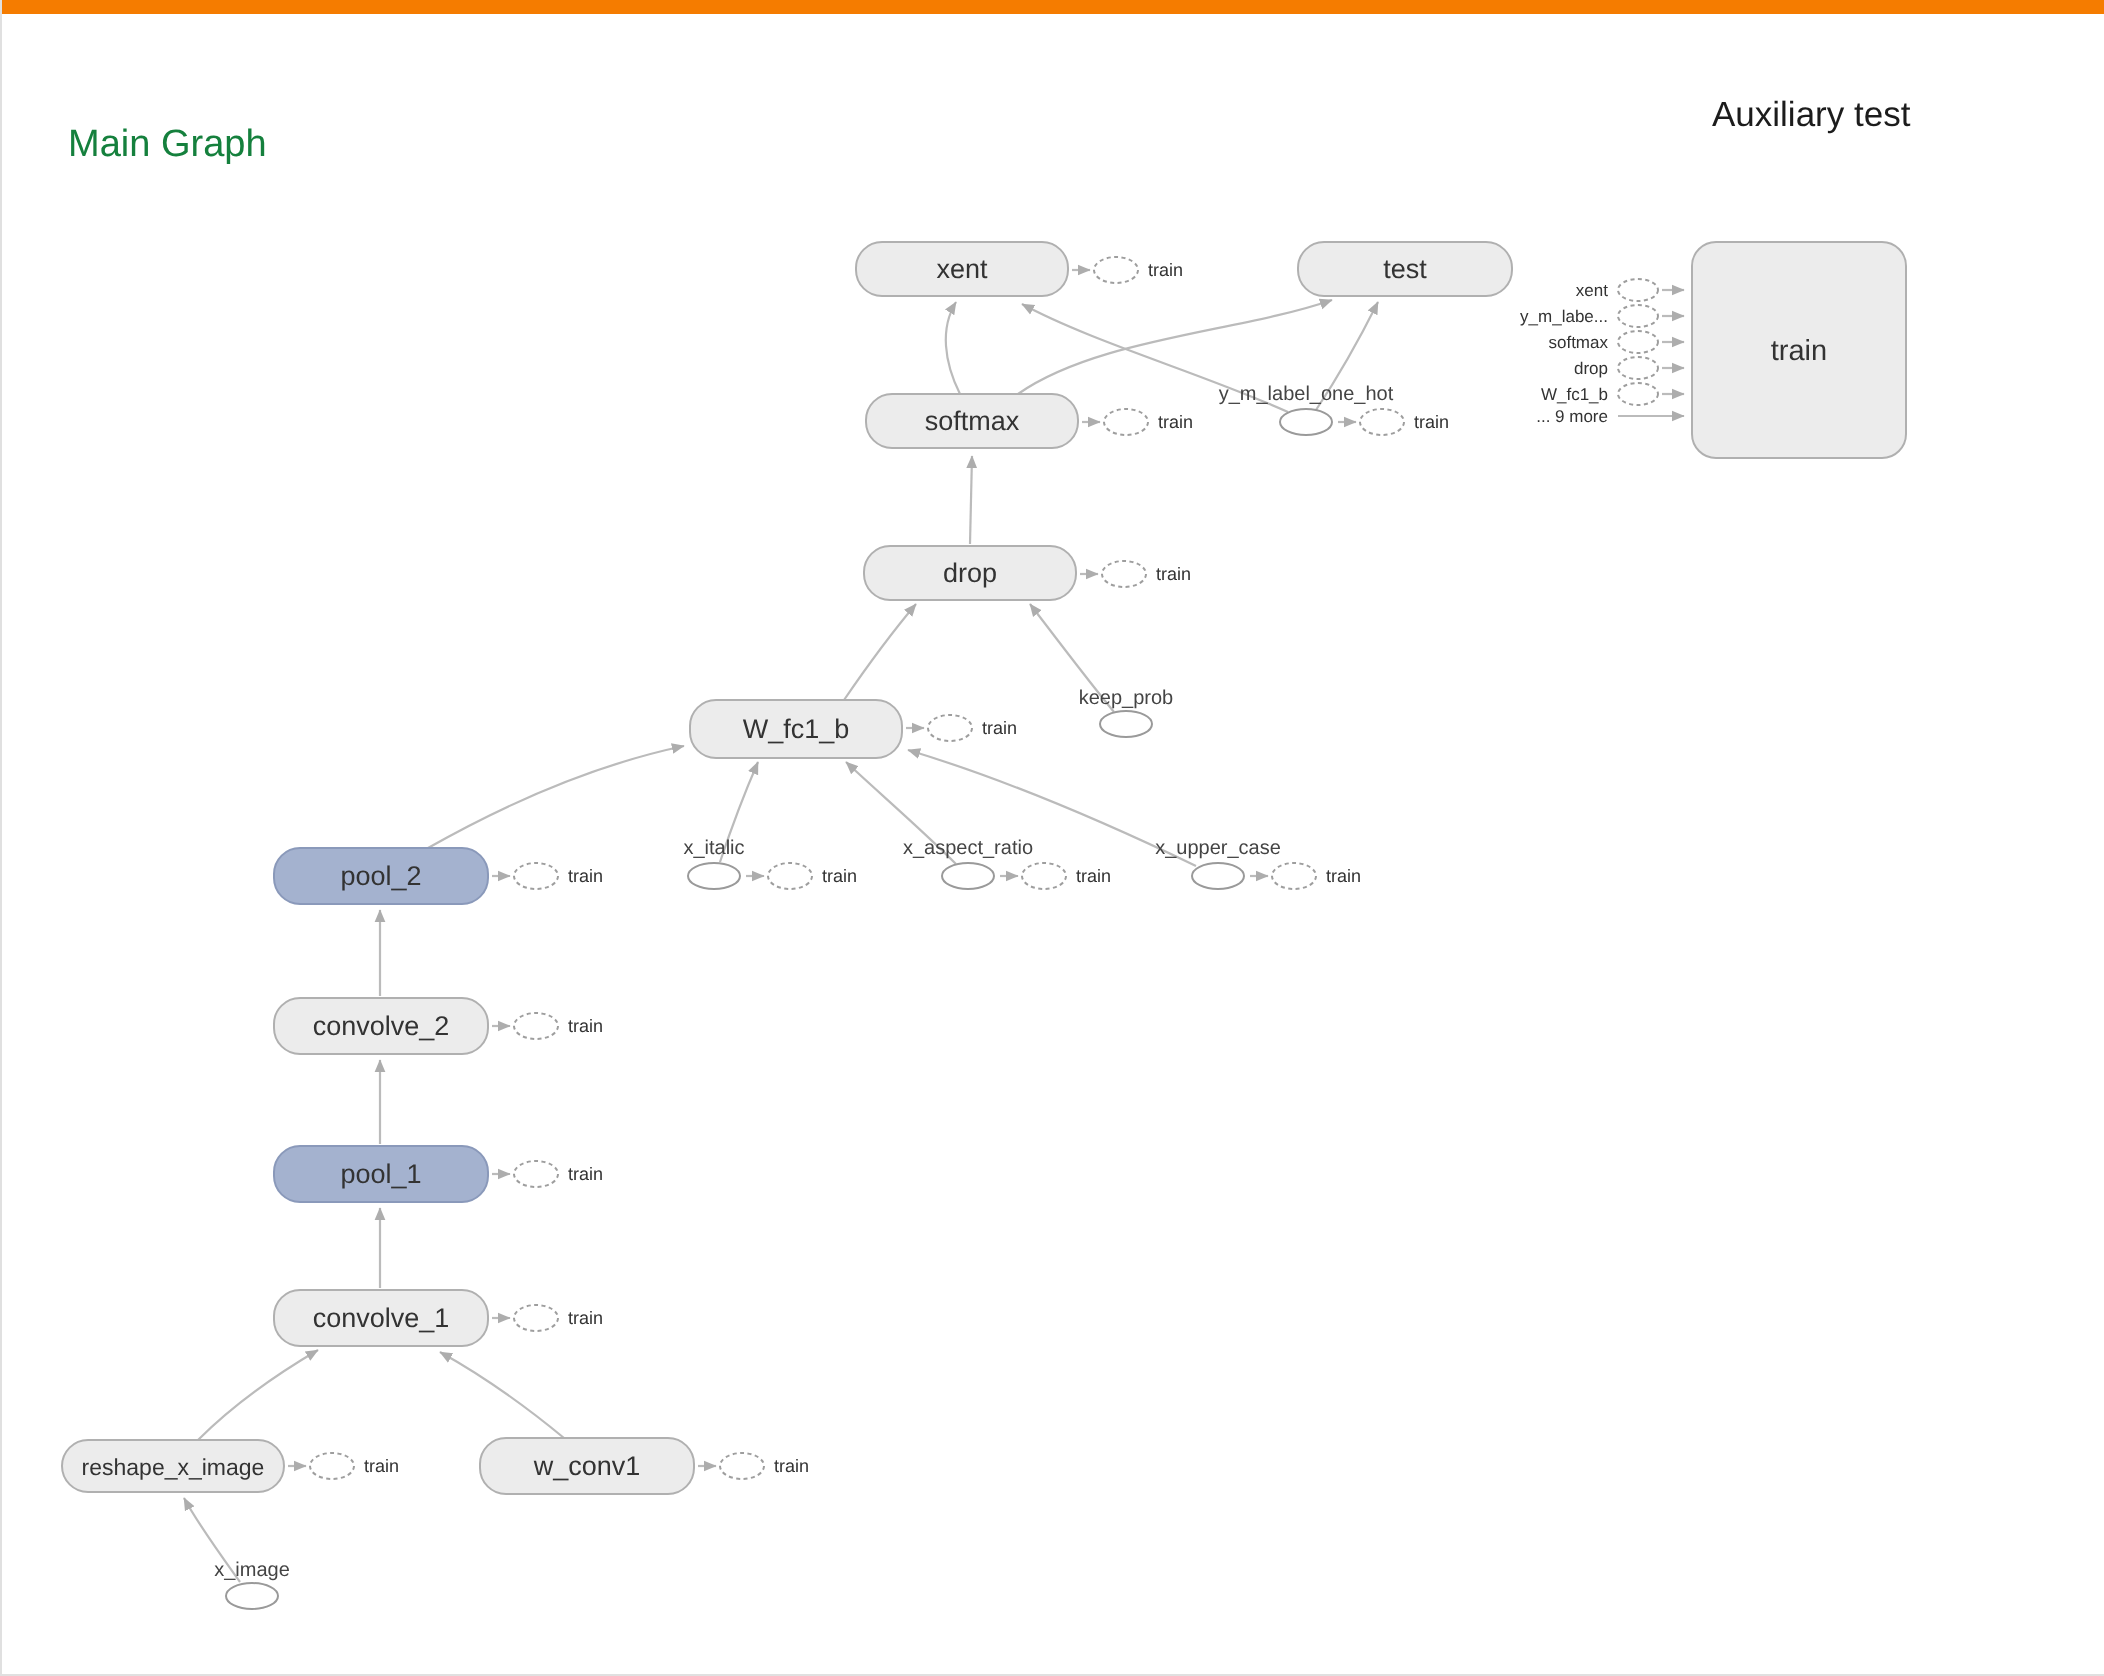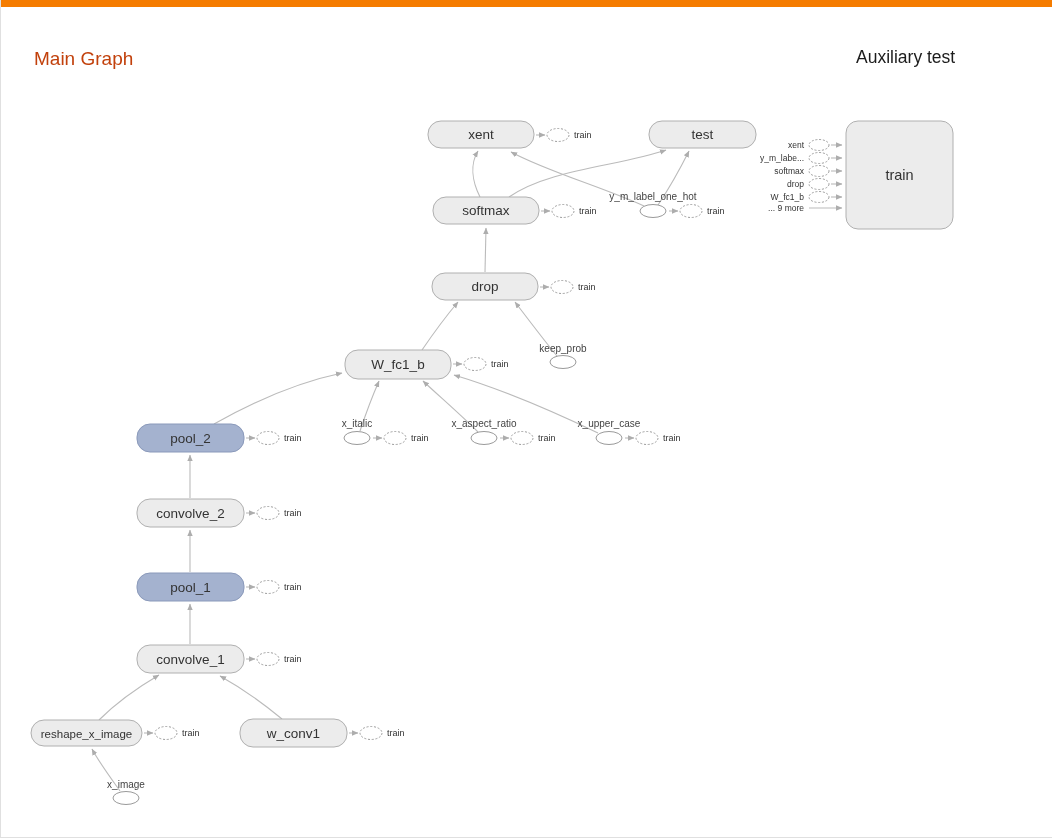--- a/index.html
+++ b/index.html
@@ -5,21 +5,21 @@
   html,body{margin:0;padding:0;}
   body{
     width:1052px;height:838px;position:relative;overflow:hidden;
     background:#ffffff;
     font-family:"Liberation Sans", sans-serif;
     border-left:1px solid #e0e0e0;
     border-bottom:1px solid #e0e0e0;
     box-sizing:border-box;
   }
   .topbar{position:absolute;top:0;left:0;width:100%;height:7px;background:#f57c00;}
-  .title-main{position:absolute;left:33px;top:48px;font-size:19px;color:#c2410c;}
+  .title-main{position:absolute;left:33px;top:62px;font-size:19px;color:#15803d;}
   .title-aux{position:absolute;left:855px;top:47px;font-size:17.5px;color:#1c1c1c;}
   svg.graph{position:absolute;left:0;top:0;}
   .edge{fill:none;stroke:#bbbbbb;stroke-width:1.1;}
   .node-rect{stroke-width:1;}
   .node-label{font-size:13.5px;fill:#333333;text-anchor:middle;}
   .node-label-small{font-size:11.5px;}
   .node-label-big{font-size:14.5px;}
   .ellipse-node{fill:#ffffff;stroke:#9a9a9a;stroke-width:1;}
   .ellipse-label{font-size:10px;fill:#444444;text-anchor:middle;}
   .dashed-oval{fill:#ffffff;stroke:#9e9e9e;stroke-width:1;stroke-dasharray:2 1.7;}

